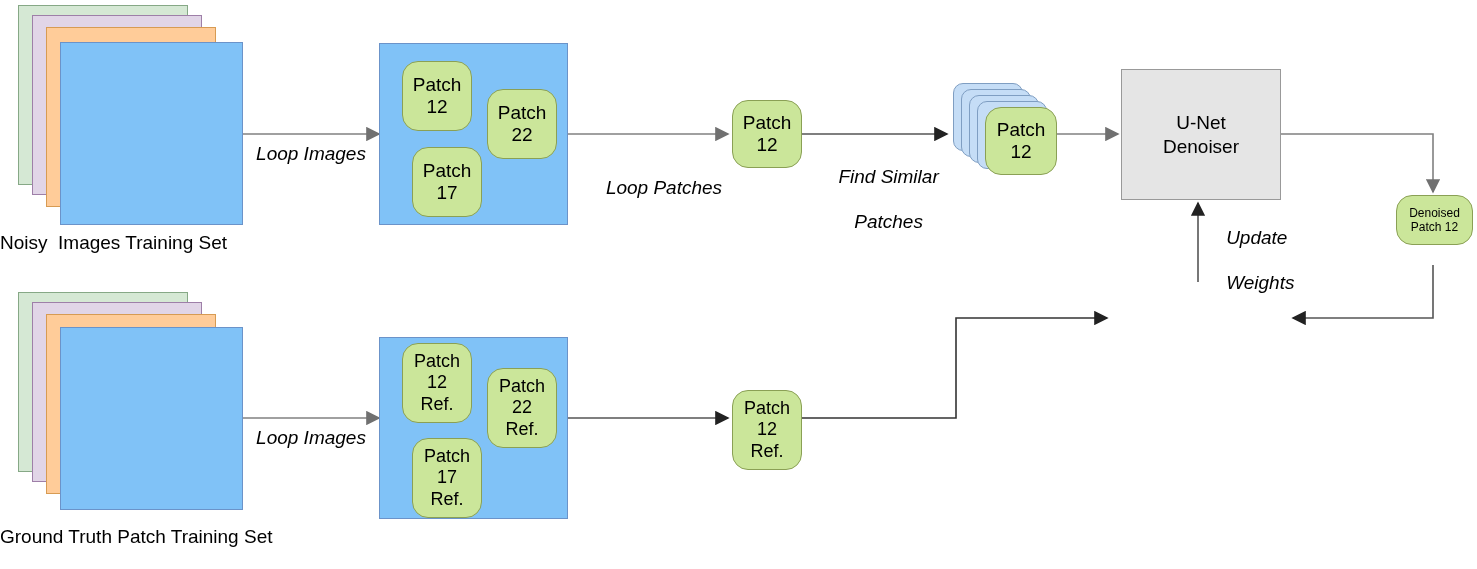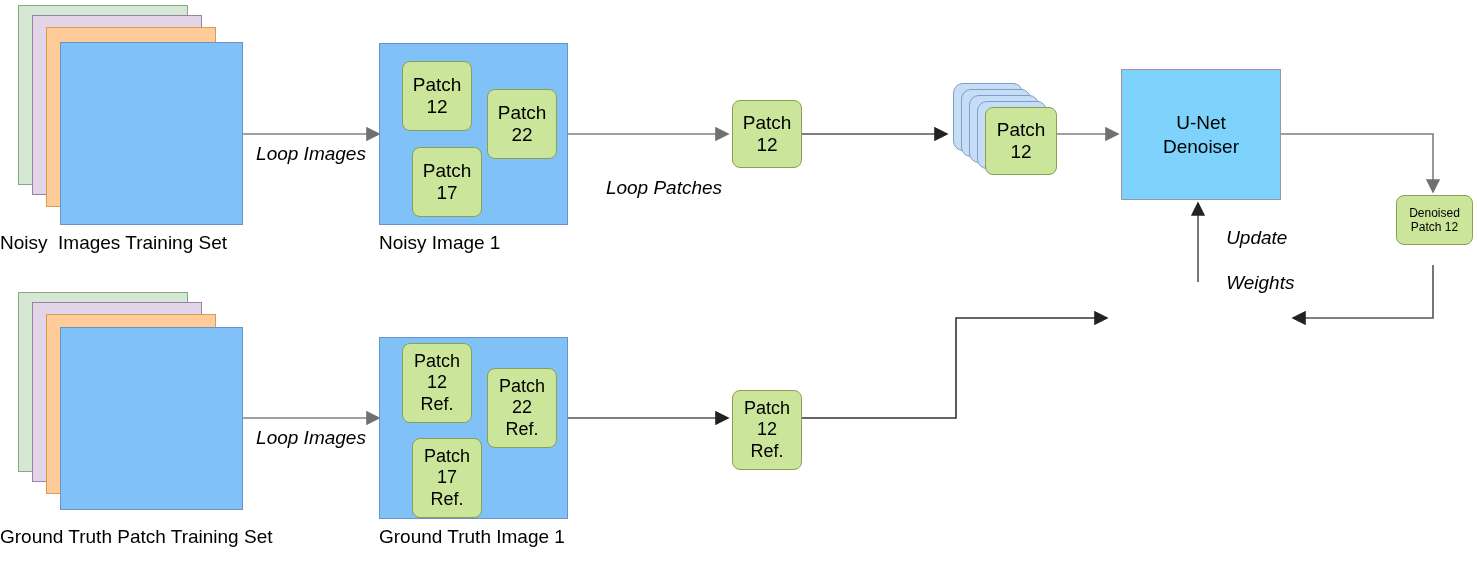--- a/index.html
+++ b/index.html
@@ -3,24 +3,24 @@
 <meta charset="utf-8">
 <style>
   html,body{margin:0;padding:0;background:#ffffff;}
   body{font-family:"Liberation Sans","DejaVu Sans",sans-serif;color:#000;}
   #canvas{position:relative;width:1477px;height:569px;background:#ffffff;overflow:hidden;}
   svg#wires{position:absolute;left:0;top:0;width:1477px;height:569px;pointer-events:none;}
 
   .stack-layer{position:absolute;border:1px solid;box-sizing:border-box;}
   .img-box{position:absolute;box-sizing:border-box;background:#80c2f7;border:1px solid #6b93c9;}
   .patch{position:absolute;box-sizing:border-box;background:#cbe69a;border:1px solid #8aa055;
-         border-radius:8px;display:flex;align-items:center;justify-content:center;
+         border-radius:16px;display:flex;align-items:center;justify-content:center;
          text-align:center;line-height:1.18;font-size:19px;color:#000;}
   .patch span{display:block;}
-  .proc-box{position:absolute;box-sizing:border-box;background:#7dd3fc;border:1px solid #999999;
+  .proc-box{position:absolute;box-sizing:border-box;background:#e5e5e5;border:1px solid #999999;
             display:flex;align-items:center;justify-content:center;text-align:center;
             line-height:1.22;font-size:19px;color:#000;}
   .caption{position:absolute;font-size:19px;color:#000;white-space:pre;text-align:left;}
   .wirelabel{position:absolute;font-size:19px;color:#000;text-align:center;line-height:1.2;white-space:pre;font-style:italic;}
   .pstack-layer{position:absolute;box-sizing:border-box;background:#c5ddf6;border:1px solid #7f9ec2;border-radius:10px;}
 </style>
 </head>
 <body>
 
 <div id="canvas">
@@ -77,26 +77,29 @@
         <span>22</span>
       </span>
     </div>
     <div class="patch" style="left:32px;top:103px;width:70px;height:70px;">
       <span>
         <span>Patch</span>
         <span>17</span>
       </span>
     </div>
   </div>
-  <div class="caption" style="left:379px;top:232px;width:189px;">Noisy Image 1</div>
 
   <div class="wirelabel" style="left:243px;top:143px;width:136px;">Loop Images</div>
 
   <div class="wirelabel" style="left:596px;top:143px;width:136px;margin-top:34px;">Loop Patches</div>
 
+  <div class="wirelabel" style="left:808px;top:143px;width:140px;">
+    <span>Find Similar</span><br>
+    <span>Patches</span>
+  </div>
 
   <div class="wirelabel" style="left:243px;top:427px;width:136px;">Loop Images</div>
 
   <div class="wirelabel" style="left:1205px;top:204px;width:110px;text-align:left;">
     <span>Update</span><br>
     <span>Weights</span>
   </div>
 
   <div class="patch" style="left:732px;top:100px;width:70px;height:68px;">
     <span>
@@ -157,21 +160,20 @@
       </span>
     </div>
     <div class="patch" style="left:32px;top:100px;width:70px;height:80px;font-size:18px;">
       <span>
         <span>Patch</span>
         <span>17</span>
         <span>Ref.</span>
       </span>
     </div>
   </div>
-  <div class="caption" style="left:379px;top:526px;width:189px;">Ground Truth Image 1</div>
 
   <div class="patch" style="left:732px;top:390px;width:70px;height:80px;font-size:18px;">
     <span>
       <span>Patch</span>
       <span>12</span>
       <span>Ref.</span>
     </span>
   </div>
 
 </div>

